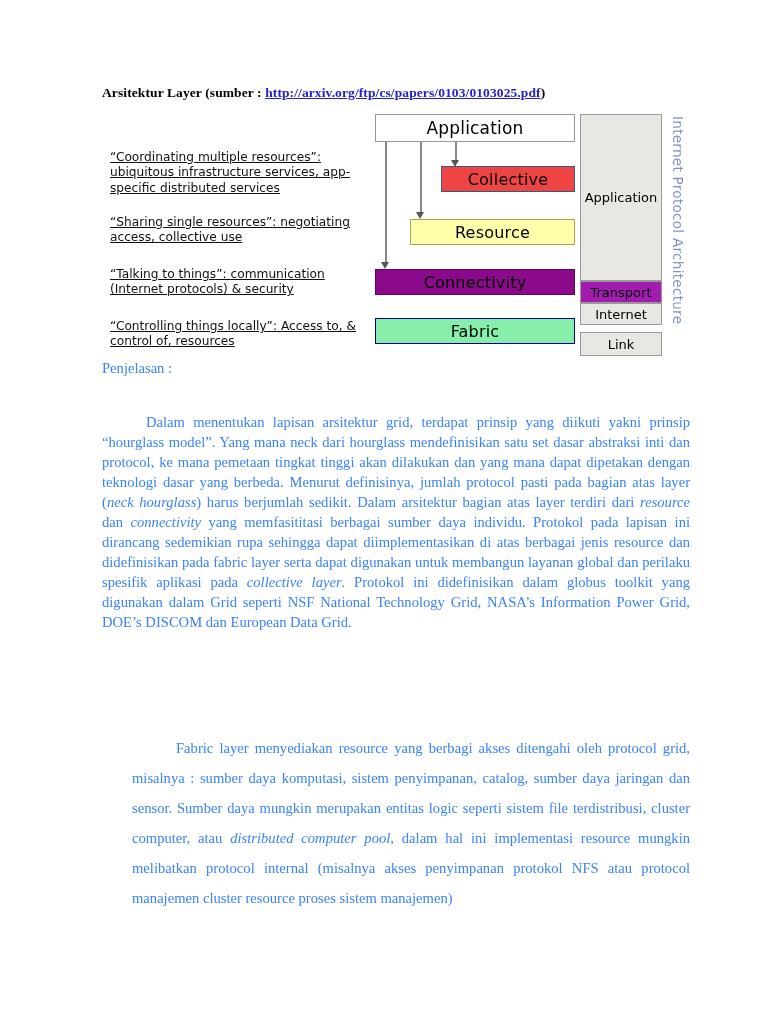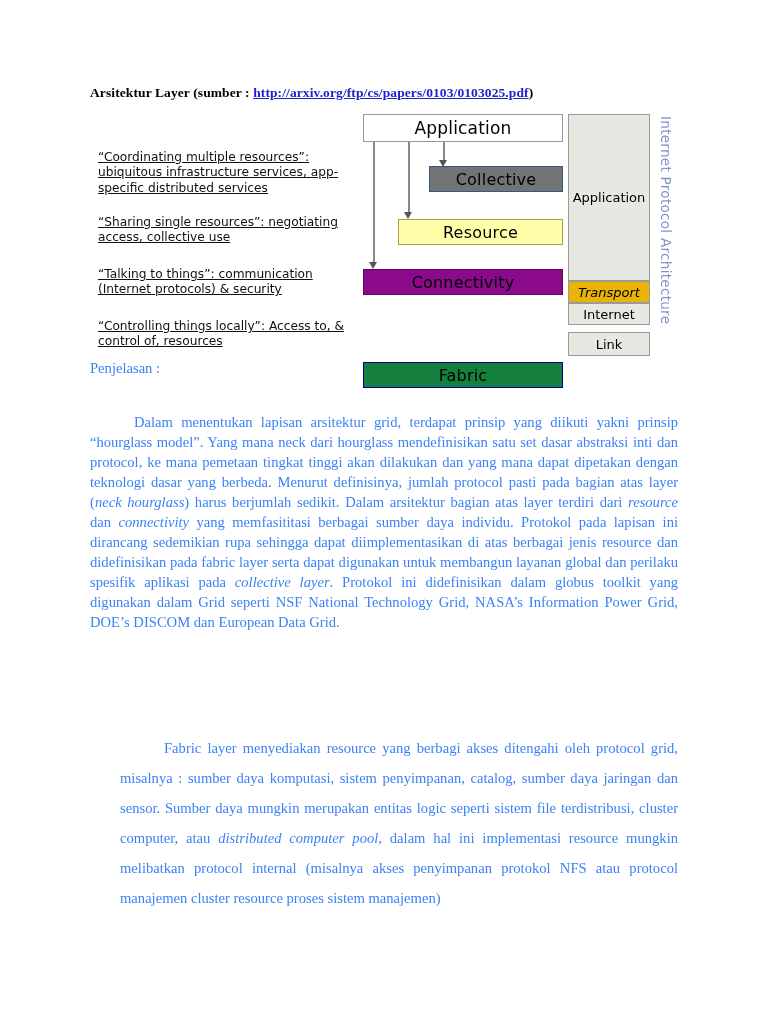--- a/index.html
+++ b/index.html
@@ -11,21 +11,21 @@
     width: 768px;
     height: 1024px;
     position: relative;
     font-family: "Liberation Serif", serif;
     color: #000000;
     overflow: hidden;
   }
 
   .page {
     position: absolute;
-    left: 0; top: 0;
+    left: 12px; top: 0;
     width: 640px;
     height: 1024px;
   }
 
   
   .title-line {
     position: absolute;
     left: 90px;
     top: 85px;
     width: 600px;
@@ -264,29 +264,29 @@
 
       <div class="lbox lbox-application" style="background: rgb(255, 255, 255); border-color: rgb(154, 154, 154);">Application</div>
 
       <div class="arrow-line arr-long-line"></div>
       <div class="arrow-head arr-long-head"></div>
       <div class="arrow-line arr-mid-line"></div>
       <div class="arrow-head arr-mid-head"></div>
       <div class="arrow-line arr-short-line"></div>
       <div class="arrow-head arr-short-head"></div>
 
-      <div class="lbox lbox-collective" style="background: #737373; border-color: rgb(53, 89, 127);">Collective</div>
+      <div class="lbox lbox-collective" style="background: #ef4444; border-color: rgb(53, 89, 127);">Collective</div>
       <div class="lbox lbox-resource" style="background: rgb(255, 255, 170); border-color: rgb(176, 162, 74);">Resource</div>
       <div class="lbox lbox-connectivity" style="background: rgb(139, 10, 139); border-color: rgb(92, 7, 92);">Connectivity</div>
-      <div class="lbox lbox-fabric" style="background: #15803d; border-color: rgb(0, 0, 143); margin-top: 44px;">Fabric</div>
+      <div class="lbox lbox-fabric" style="background: #86efac; border-color: rgb(0, 0, 143);">Fabric</div>
     </div>
 
     <div class="ipa">
       <div class="ipa-box ipa-application" style="background: rgb(232, 232, 226);">Application</div>
-      <div class="ipa-box ipa-transport" style="background: #eab308; font-style: italic;">Transport</div>
+      <div class="ipa-box ipa-transport" style="background: #a21caf;">Transport</div>
       <div class="ipa-box ipa-internet" style="background: rgb(232, 232, 226);">Internet</div>
       <div class="ipa-box ipa-link" style="background: rgb(232, 232, 226);">Link</div>
       <div class="ipa-vertical" style="color: rgb(129, 147, 201);">Internet Protocol Architecture</div>
     </div>
 
   </div>
 
   <div class="body-text p-label">Penjelasan :</div>
 
   <div class="body-text p-main">Dalam menentukan lapisan arsitektur grid, terdapat prinsip yang diikuti yakni prinsip “hourglass model”. Yang mana neck dari hourglass mendefinisikan satu set dasar abstraksi inti dan protocol, ke mana pemetaan tingkat tinggi akan dilakukan dan yang mana dapat dipetakan dengan teknologi dasar yang berbeda. Menurut definisinya, jumlah protocol pasti pada bagian atas layer (<i class="it">neck hourglass</i>) harus berjumlah sedikit. Dalam arsitektur bagian atas layer terdiri dari <i class="it">resource</i> dan <i class="it">connectivity</i> yang memfasititasi berbagai sumber daya individu. Protokol pada lapisan ini dirancang sedemikian rupa sehingga dapat diimplementasikan di atas berbagai jenis resource dan didefinisikan pada fabric layer serta dapat digunakan untuk membangun layanan global dan perilaku spesifik aplikasi pada <i class="it">collective layer</i>. Protokol ini didefinisikan dalam globus toolkit yang digunakan dalam Grid seperti NSF National Technology Grid, NASA’s Information Power Grid, DOE’s DISCOM dan European Data Grid.</div>

